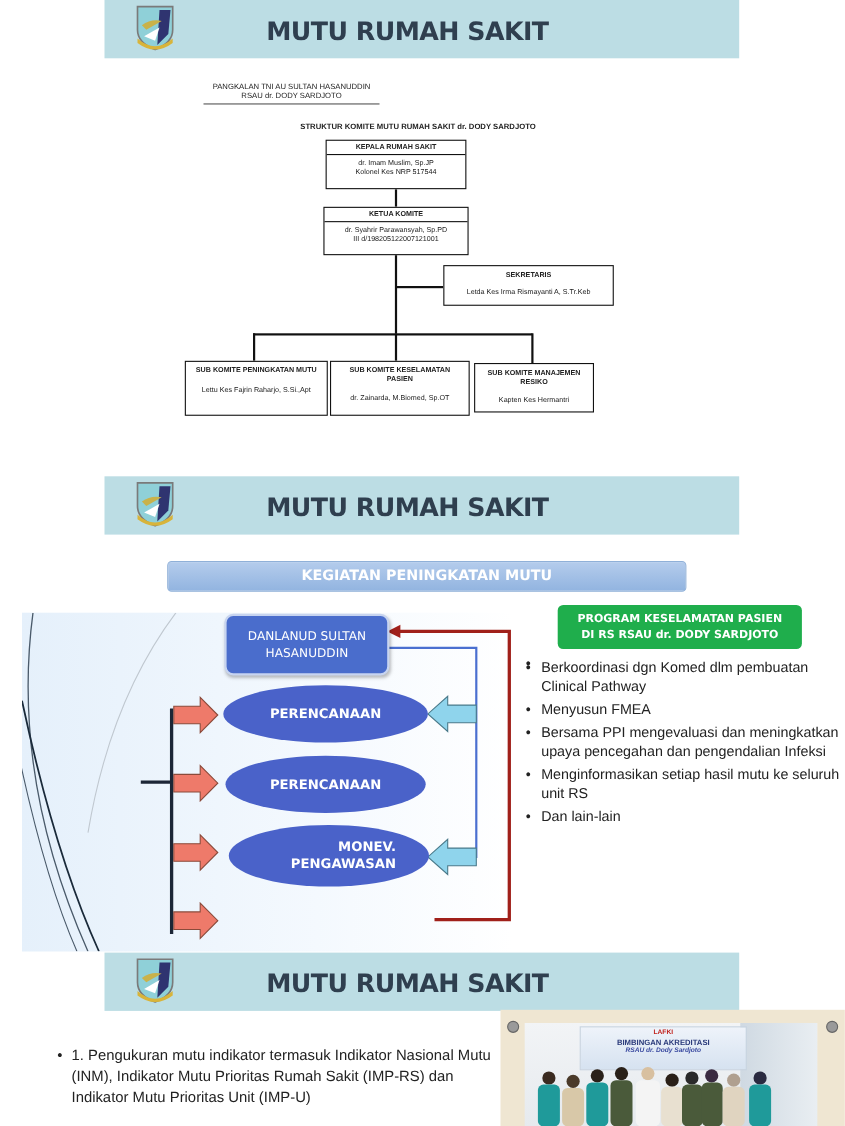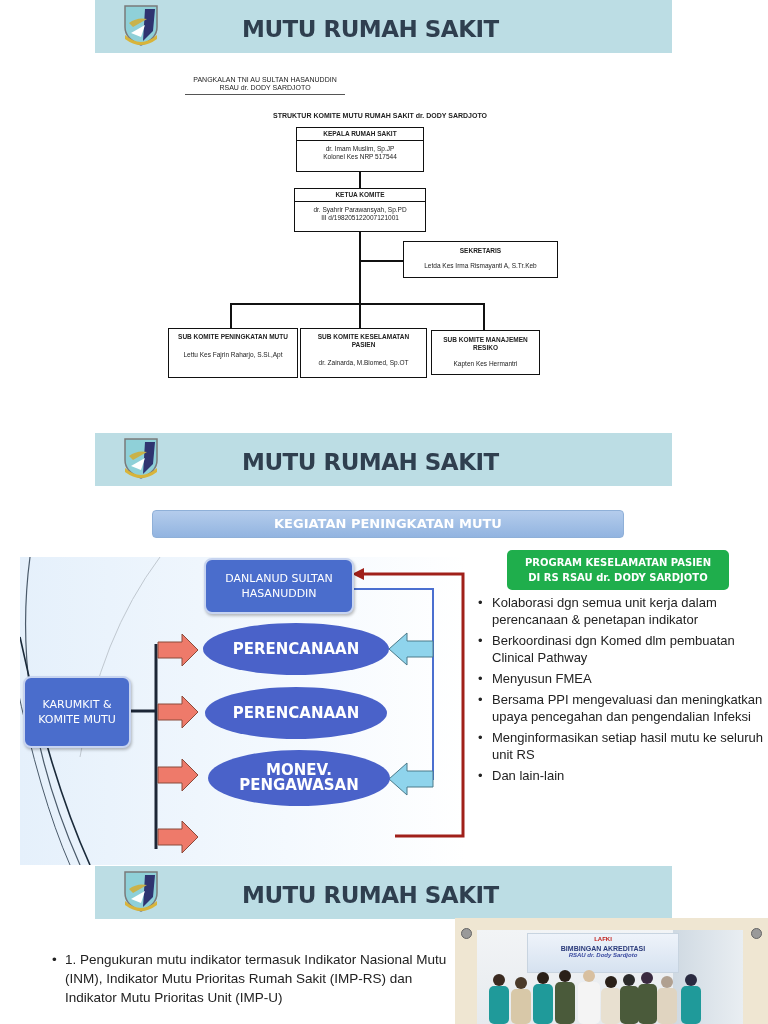--- a/index.html
+++ b/index.html
@@ -11,21 +11,21 @@
   
   .hdr-small{font-size:7px;line-height:8px;text-align:center;color:#222;}
   .org-box{position:absolute;border:1.5px solid #111;background:#fff;font-size:6.5px;line-height:8px;text-align:center;color:#222;box-sizing:border-box;}
   .org-box .head{font-weight:bold;border-bottom:1.5px solid #111;padding:2px 0;}
   .org-box .body{padding:4px 2px;}
   .line{position:absolute;background:#111;}
   
   .kpm{position:absolute;left:152px;top:510px;width:470px;height:26px;border-radius:4px;background:linear-gradient(#b4ccec,#92b4e0);border:1px solid #8fb0d8;color:#fff;font-family:"DejaVu Sans",sans-serif;font-weight:bold;font-size:13px;line-height:26px;text-align:center;}
   .diagram{position:absolute;left:20px;top:557px;width:446px;height:308px;background:linear-gradient(90deg,#e5f0fb 0%,#f4f9fe 60%,#ffffff 100%);overflow:hidden;}
   .node-rect{position:absolute;background:#4a6dcc;border:2px solid #c7d4f0;border-radius:8px;color:#fff;font-family:"DejaVu Sans",sans-serif;font-weight:normal;font-size:11px;line-height:15px;text-align:center;display:flex;align-items:center;justify-content:center;box-shadow:1px 2px 3px rgba(0,0,0,0.25);}
-  .node-ell{position:absolute;background:#4a62c9;border-radius:50%;color:#fff;font-family:"DejaVu Sans",sans-serif;font-weight:bold;font-size:15px;line-height:15px;text-align:center;display:flex;align-items:center;justify-content:center;}
+  .node-ell{position:absolute;background:#4a62c9;border-radius:50%;color:#fff;font-family:"DejaVu Sans",sans-serif;font-weight:bold;font-size:12px;line-height:15px;text-align:right;display:flex;align-items:center;justify-content:center;}
   .pk-title{position:absolute;left:507px;top:550px;width:222px;height:40px;background:#1fae4c;border-radius:5px;color:#fff;font-family:"DejaVu Sans",sans-serif;font-weight:bold;font-size:10px;line-height:15px;text-align:center;display:flex;align-items:center;justify-content:center;}
   .bullets{position:absolute;left:478px;top:594px;width:285px;margin:0;padding:0;list-style:none;font-size:13px;line-height:17px;color:#222;}
   .bullets li{position:relative;padding-left:14px;margin-bottom:4px;}
   .bullets li .dot{position:absolute;left:0;top:0;}
   
   .s3-list{position:absolute;left:52px;top:950px;width:400px;margin:0;padding:0;list-style:none;font-size:13.5px;line-height:19px;color:#222;}
   .s3-list li{position:relative;padding-left:13px;}
   .s3-list li .dot{position:absolute;left:0;top:0;}
   .photo-frame{position:absolute;left:455px;top:918px;width:313px;height:106px;background:#efe6d2;}
   .photo{position:absolute;left:22px;top:12px;width:266px;height:94px;background:linear-gradient(#f2f4f6,#e6eaee);overflow:hidden;}
@@ -135,36 +135,35 @@
       <path d="M138 210 L162 210 L162 202 L178 218 L162 234 L162 226 L138 226 Z"></path>
       <path d="M138 272 L162 272 L162 264 L178 280 L162 296 L162 288 L138 288 Z"></path>
     </g>
     <g fill="#8fd4ec" stroke="#4a7a8a" stroke-width="1">
       <path d="M413 84 L387 84 L387 76 L369 92 L387 108 L387 100 L413 100 Z"></path>
       <path d="M413 214 L387 214 L387 206 L369 222 L387 238 L387 230 L413 230 Z"></path>
     </g>
   </svg>
 
   <div class="node-rect" style="left:184px;top:1px;width:146px;height:52px;">DANLANUD SULTAN HASANUDDIN</div>
-  <div class="node-rect" style="left:3px;top:119px;width:104px;height:68px;">KARUMKIT &amp; KOMITE MUTU</div>
 
   <div class="node-ell" style="left:183px;top:66px;width:186px;height:52px;">PERENCANAAN</div>
   <div class="node-ell" style="left:185px;top:130px;width:182px;height:52px;">PERENCANAAN</div>
   <div class="node-ell" style="left:188px;top:193px;width:182px;height:56px;padding:0 30px;box-sizing:border-box;">MONEV. PENGAWASAN</div>
 </div>
 
 <div class="pk-title">
   <div>
     <div>PROGRAM KESELAMATAN PASIEN</div>
     <div>DI RS RSAU  dr. DODY SARDJOTO</div>
   </div>
 </div>
 
 <ul class="bullets">
-  <li><span class="dot">•</span><span>Kolaborasi  dgn semua unit kerja dalam perencanaan &amp;  penetapan  indikator</span></li>
+  <li><span class="dot">•</span></li>
   <li><span class="dot">•</span><span>Berkoordinasi dgn Komed dlm pembuatan Clinical Pathway</span></li>
   <li><span class="dot">•</span><span>Menyusun FMEA</span></li>
   <li><span class="dot">•</span><span>Bersama PPI  mengevaluasi dan meningkatkan upaya pencegahan dan pengendalian Infeksi</span></li>
   <li><span class="dot">•</span><span>Menginformasikan setiap hasil mutu ke seluruh unit RS</span></li>
   <li><span class="dot">•</span><span>Dan lain-lain</span></li>
 </ul>
 
 <div class="banner" style="top:866px;">
   <svg class="logo" viewBox="0 0 40 44">
     <path d="M4 3 L36 3 L36 24 Q36 36 20 42 Q4 36 4 24 Z" fill="#8fd0d8" stroke="#7a7a7a" stroke-width="1.5"></path>

